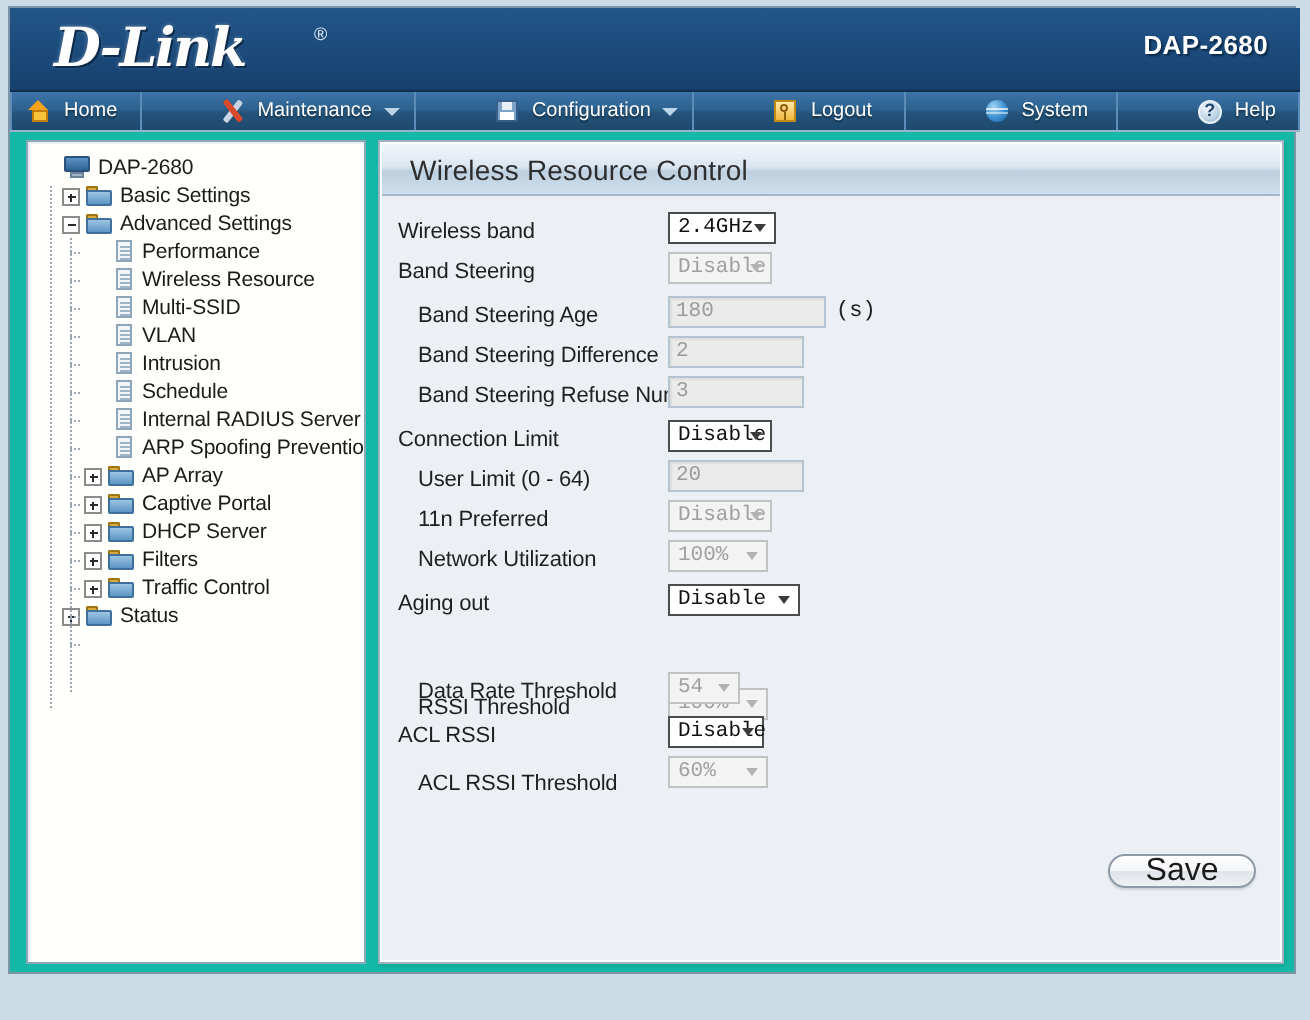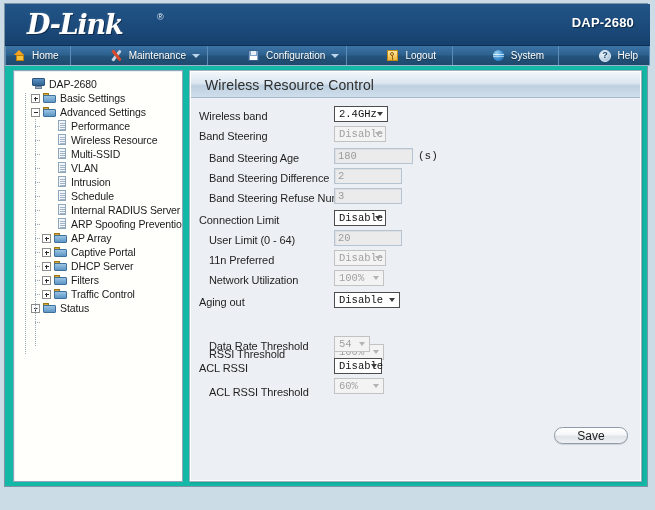--- a/index.html
+++ b/index.html
@@ -442,21 +442,21 @@
     width: 449px;
     display: flex;
     justify-content: flex-end;
     padding-right: 12px;
   }
   #save-button {
     width: 74px; height: 17px;
     border-radius: 9px;
     border: 1px solid #8e9aa6;
     background: linear-gradient(to bottom, #ffffff 0%, #f4f6f8 48%, #dfe4ea 52%, #eef1f4 100%);
-    font-size: 12px;
+    font-size: 16px;
     color: #1a1a1a;
     display: flex;
     align-items: center;
     justify-content: center;
     cursor: pointer;
     box-shadow: 0 1px 1px rgba(0,0,0,0.12);
   }
 </style>
 </head>
 <body>

